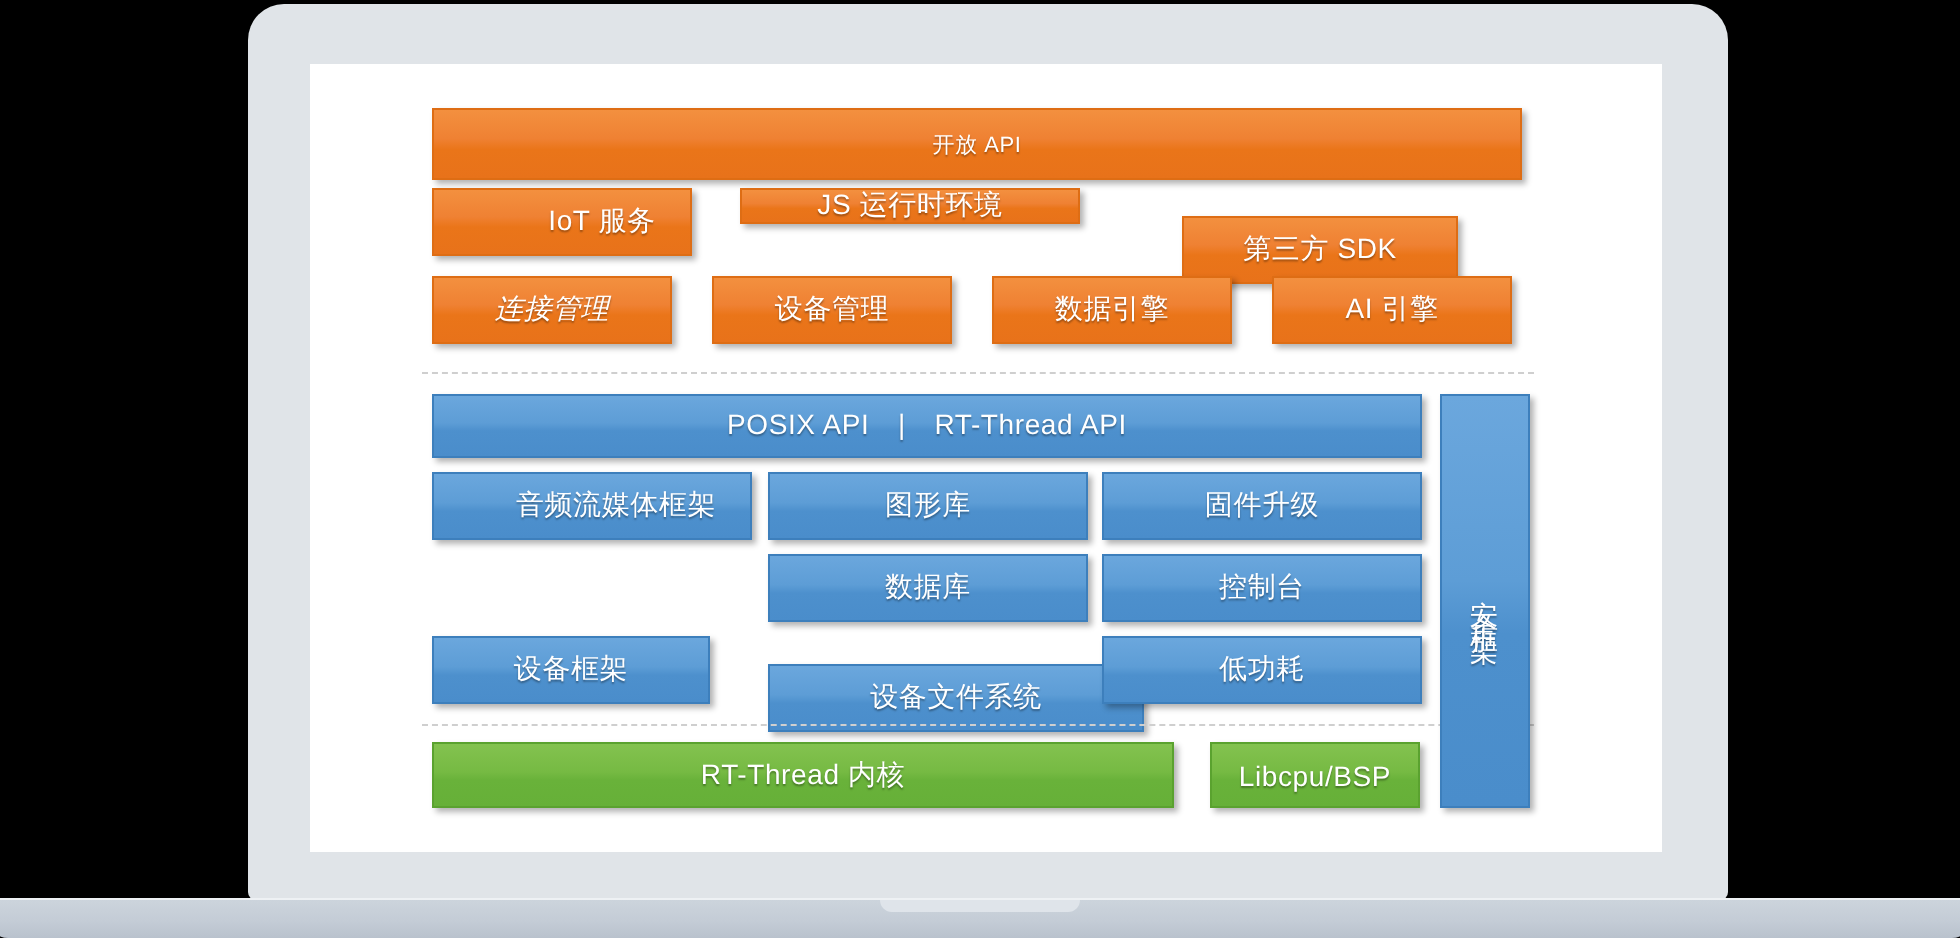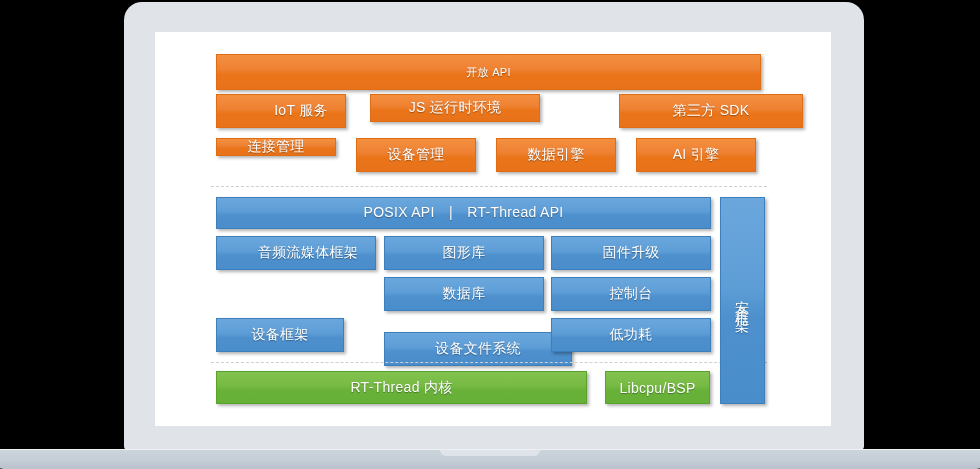--- a/index.html
+++ b/index.html
@@ -120,40 +120,40 @@
 <div id="stage">
 
   <div class="laptop-lid"></div>
 
   <div class="laptop-screen">
     <div class="diagram">
 
       <div class="box orange" style="left:61px; top:22px; width:545px; height:36px; font-size:11px;">开放 API</div>
 
       <div class="box orange" style="left:61px; top:62px; width:130px; height:34px;padding-left:40px;">IoT 服务</div>
-      <div class="box orange" style="left:215px; top:62px; width:170px; height:28px;">JS 运行时环境</div>
-      <div class="box orange" style="left:436px; top:62px; width:184px; height:34px;margin-left:28px;">第三方 SDK</div>
+      <div class="box orange" style="left:215px; top:62px; width:170px; height:18px;">JS 运行时环境</div>
+      <div class="box orange" style="left:436px; top:76px; width:138px; height:34px;">第三方 SDK</div>
 
-      <div class="box orange" style="left:61px; top:106px; width:120px; height:18px;">连接管理</div>
+      <div class="box orange" style="left:61px; top:106px; width:120px; height:34px;font-style:italic;">连接管理</div>
       <div class="box orange" style="left:201px; top:106px; width:120px; height:34px;">设备管理</div>
       <div class="box orange" style="left:341px; top:106px; width:120px; height:34px;">数据引擎</div>
       <div class="box orange" style="left:481px; top:106px; width:120px; height:34px;">AI 引擎</div>
 
       <div class="divider" style="left:56px; top:154px; width:556px;"></div>
 
       <div class="box blue" style="left:61px; top:165px; width:495px; height:32px;">POSIX API　|　RT-Thread API</div>
 
       <div class="box blue" style="left:61px; top:204px; width:160px; height:34px;padding-left:24px;">音频流媒体框架</div>
       <div class="box blue" style="left:229px; top:204px; width:160px; height:34px;">图形库</div>
       <div class="box blue" style="left:396px; top:204px; width:160px; height:34px;">固件升级</div>
 
       <div class="box blue" style="left:229px; top:245px; width:160px; height:34px;">数据库</div>
       <div class="box blue" style="left:396px; top:245px; width:160px; height:34px;">控制台</div>
 
-      <div class="box blue" style="left:61px; top:286px; width:128px; height:34px;">设备框架</div>
+      <div class="box blue" style="left:61px; top:286px; width:139px; height:34px;">设备框架</div>
       <div class="box blue" style="left:229px; top:300px; width:188px; height:34px;">设备文件系统</div>
       <div class="box blue" style="left:396px; top:286px; width:160px; height:34px;">低功耗</div>
 
       <div class="divider" style="left:56px; top:330px; width:556px;"></div>
 
       <div class="box green" style="left:61px; top:339px; width:371px; height:33px;">RT-Thread 内核</div>
       <div class="box green" style="left:450px; top:339px; width:105px; height:33px;">Libcpu/BSP</div>
 
       <div class="box blue vertical" style="left:565px; top:165px; width:45px; height:207px;">安全框架</div>
 

